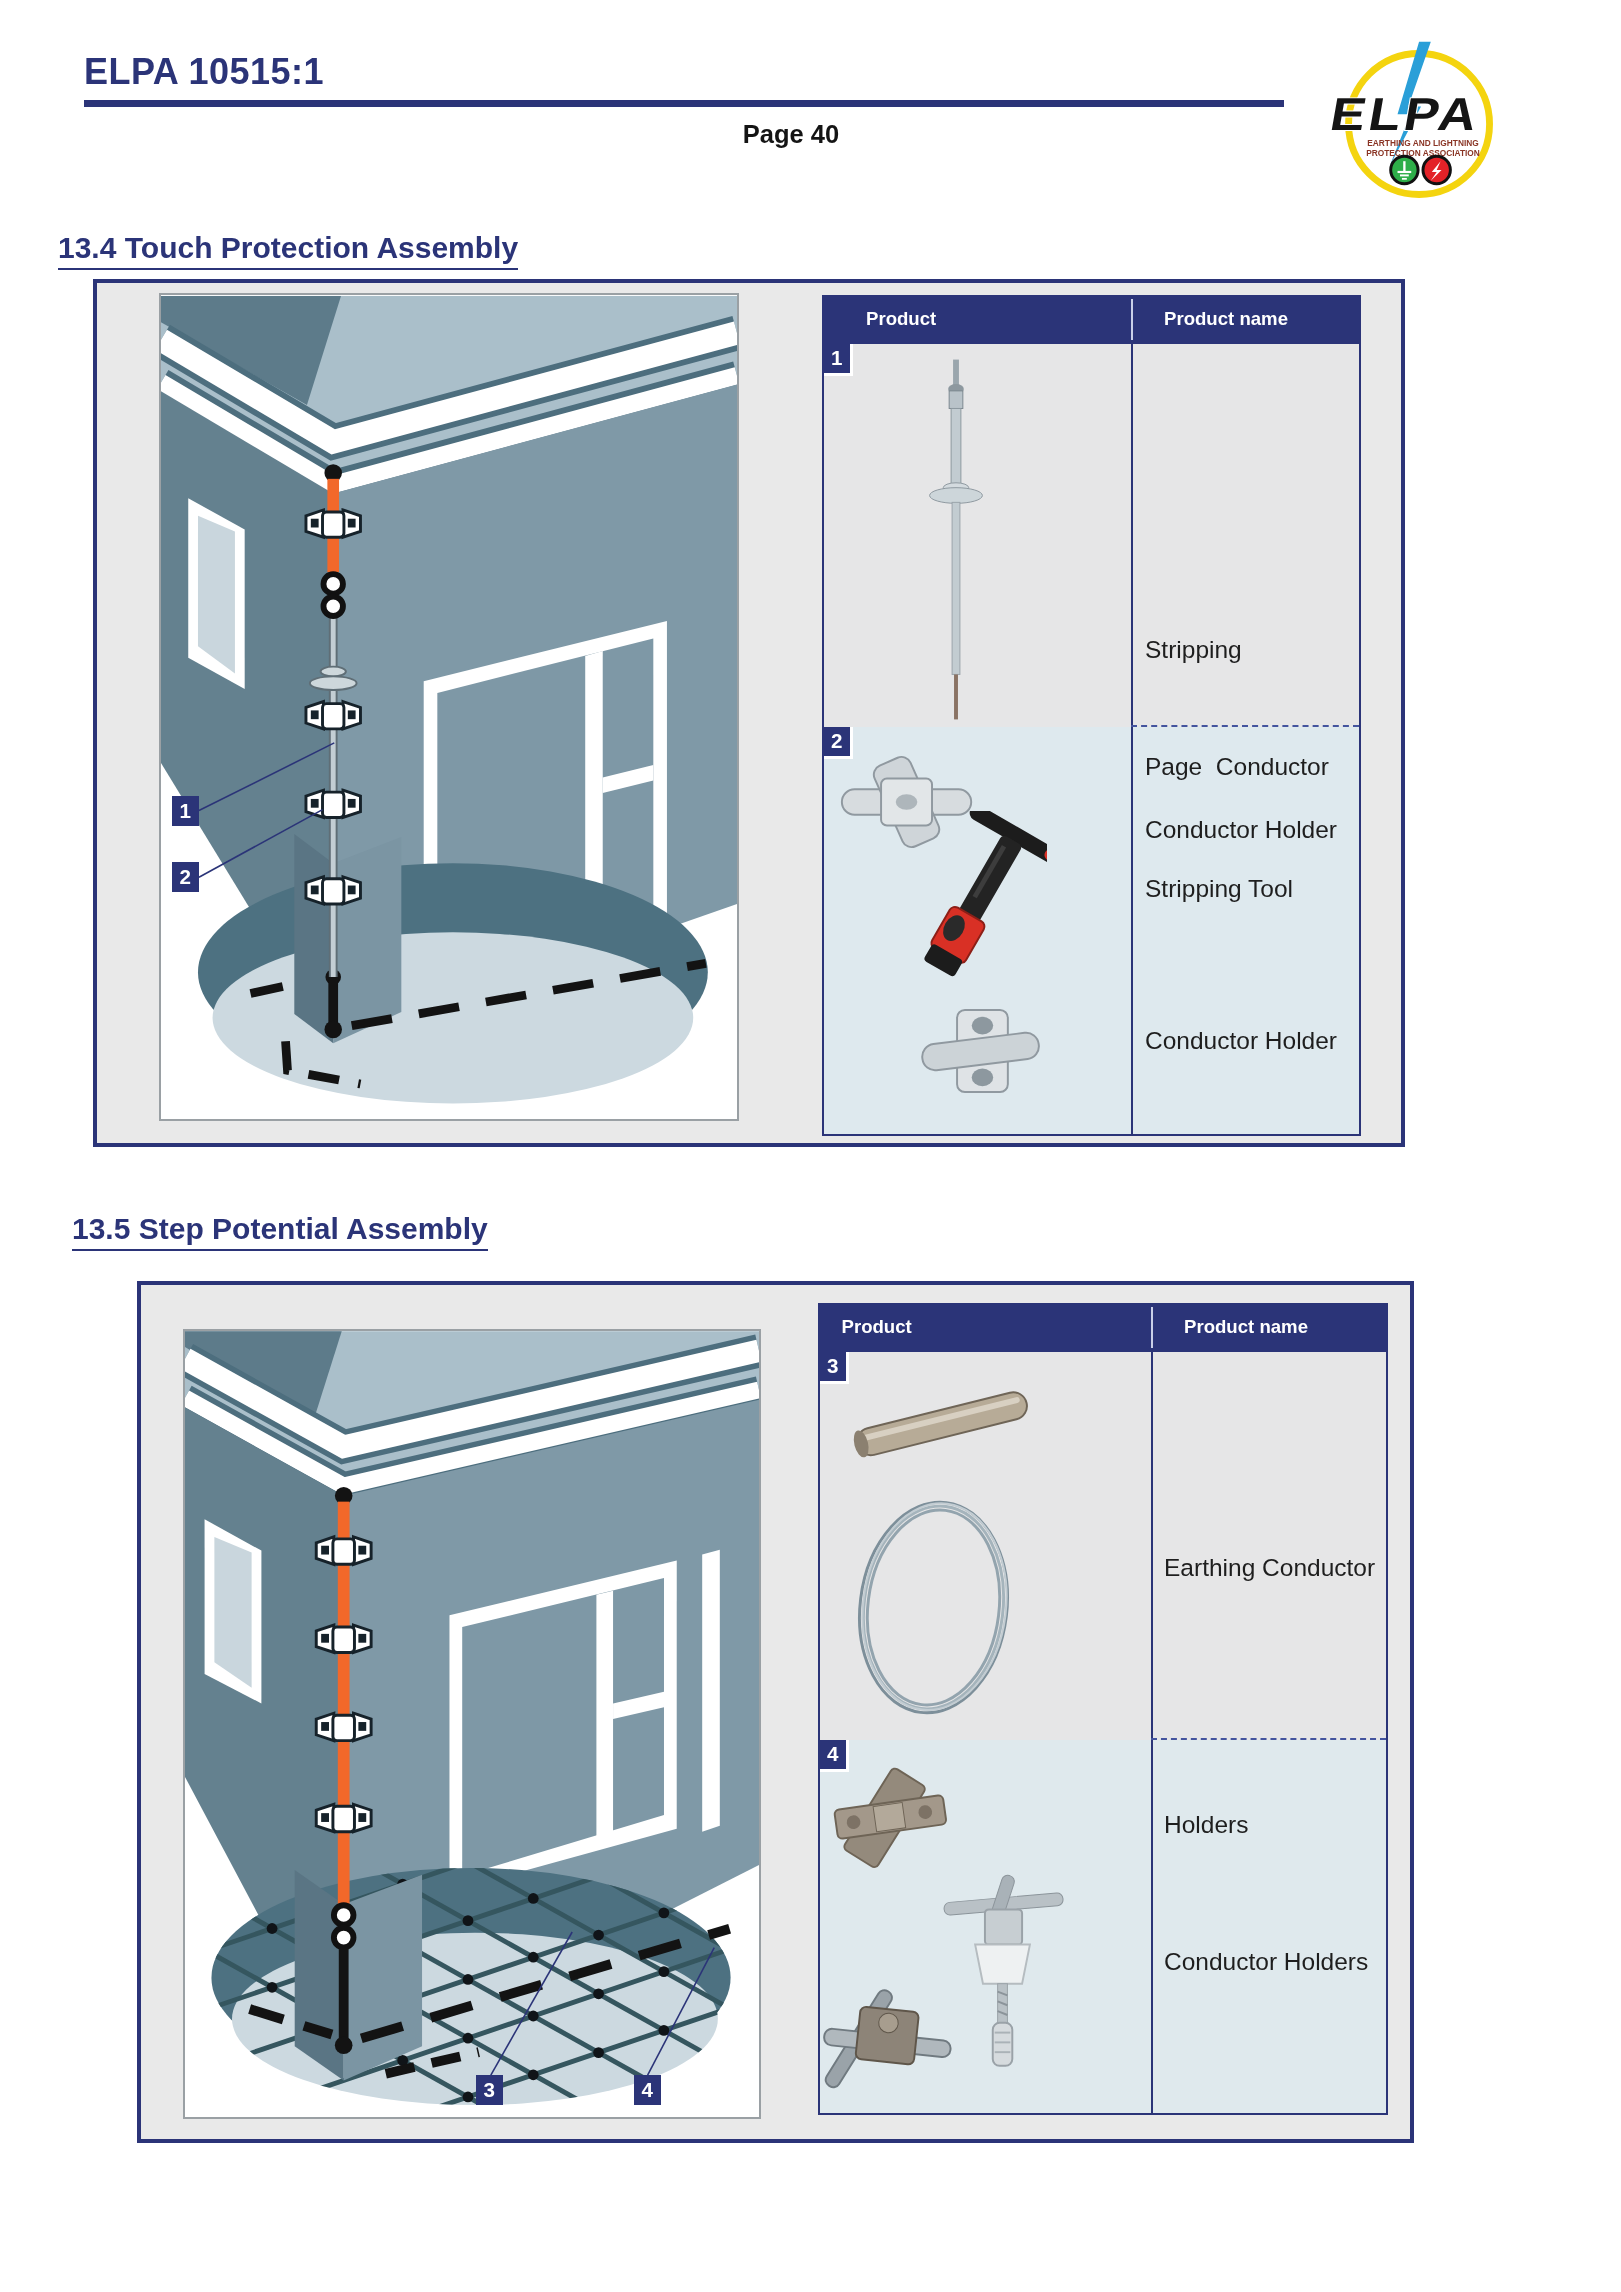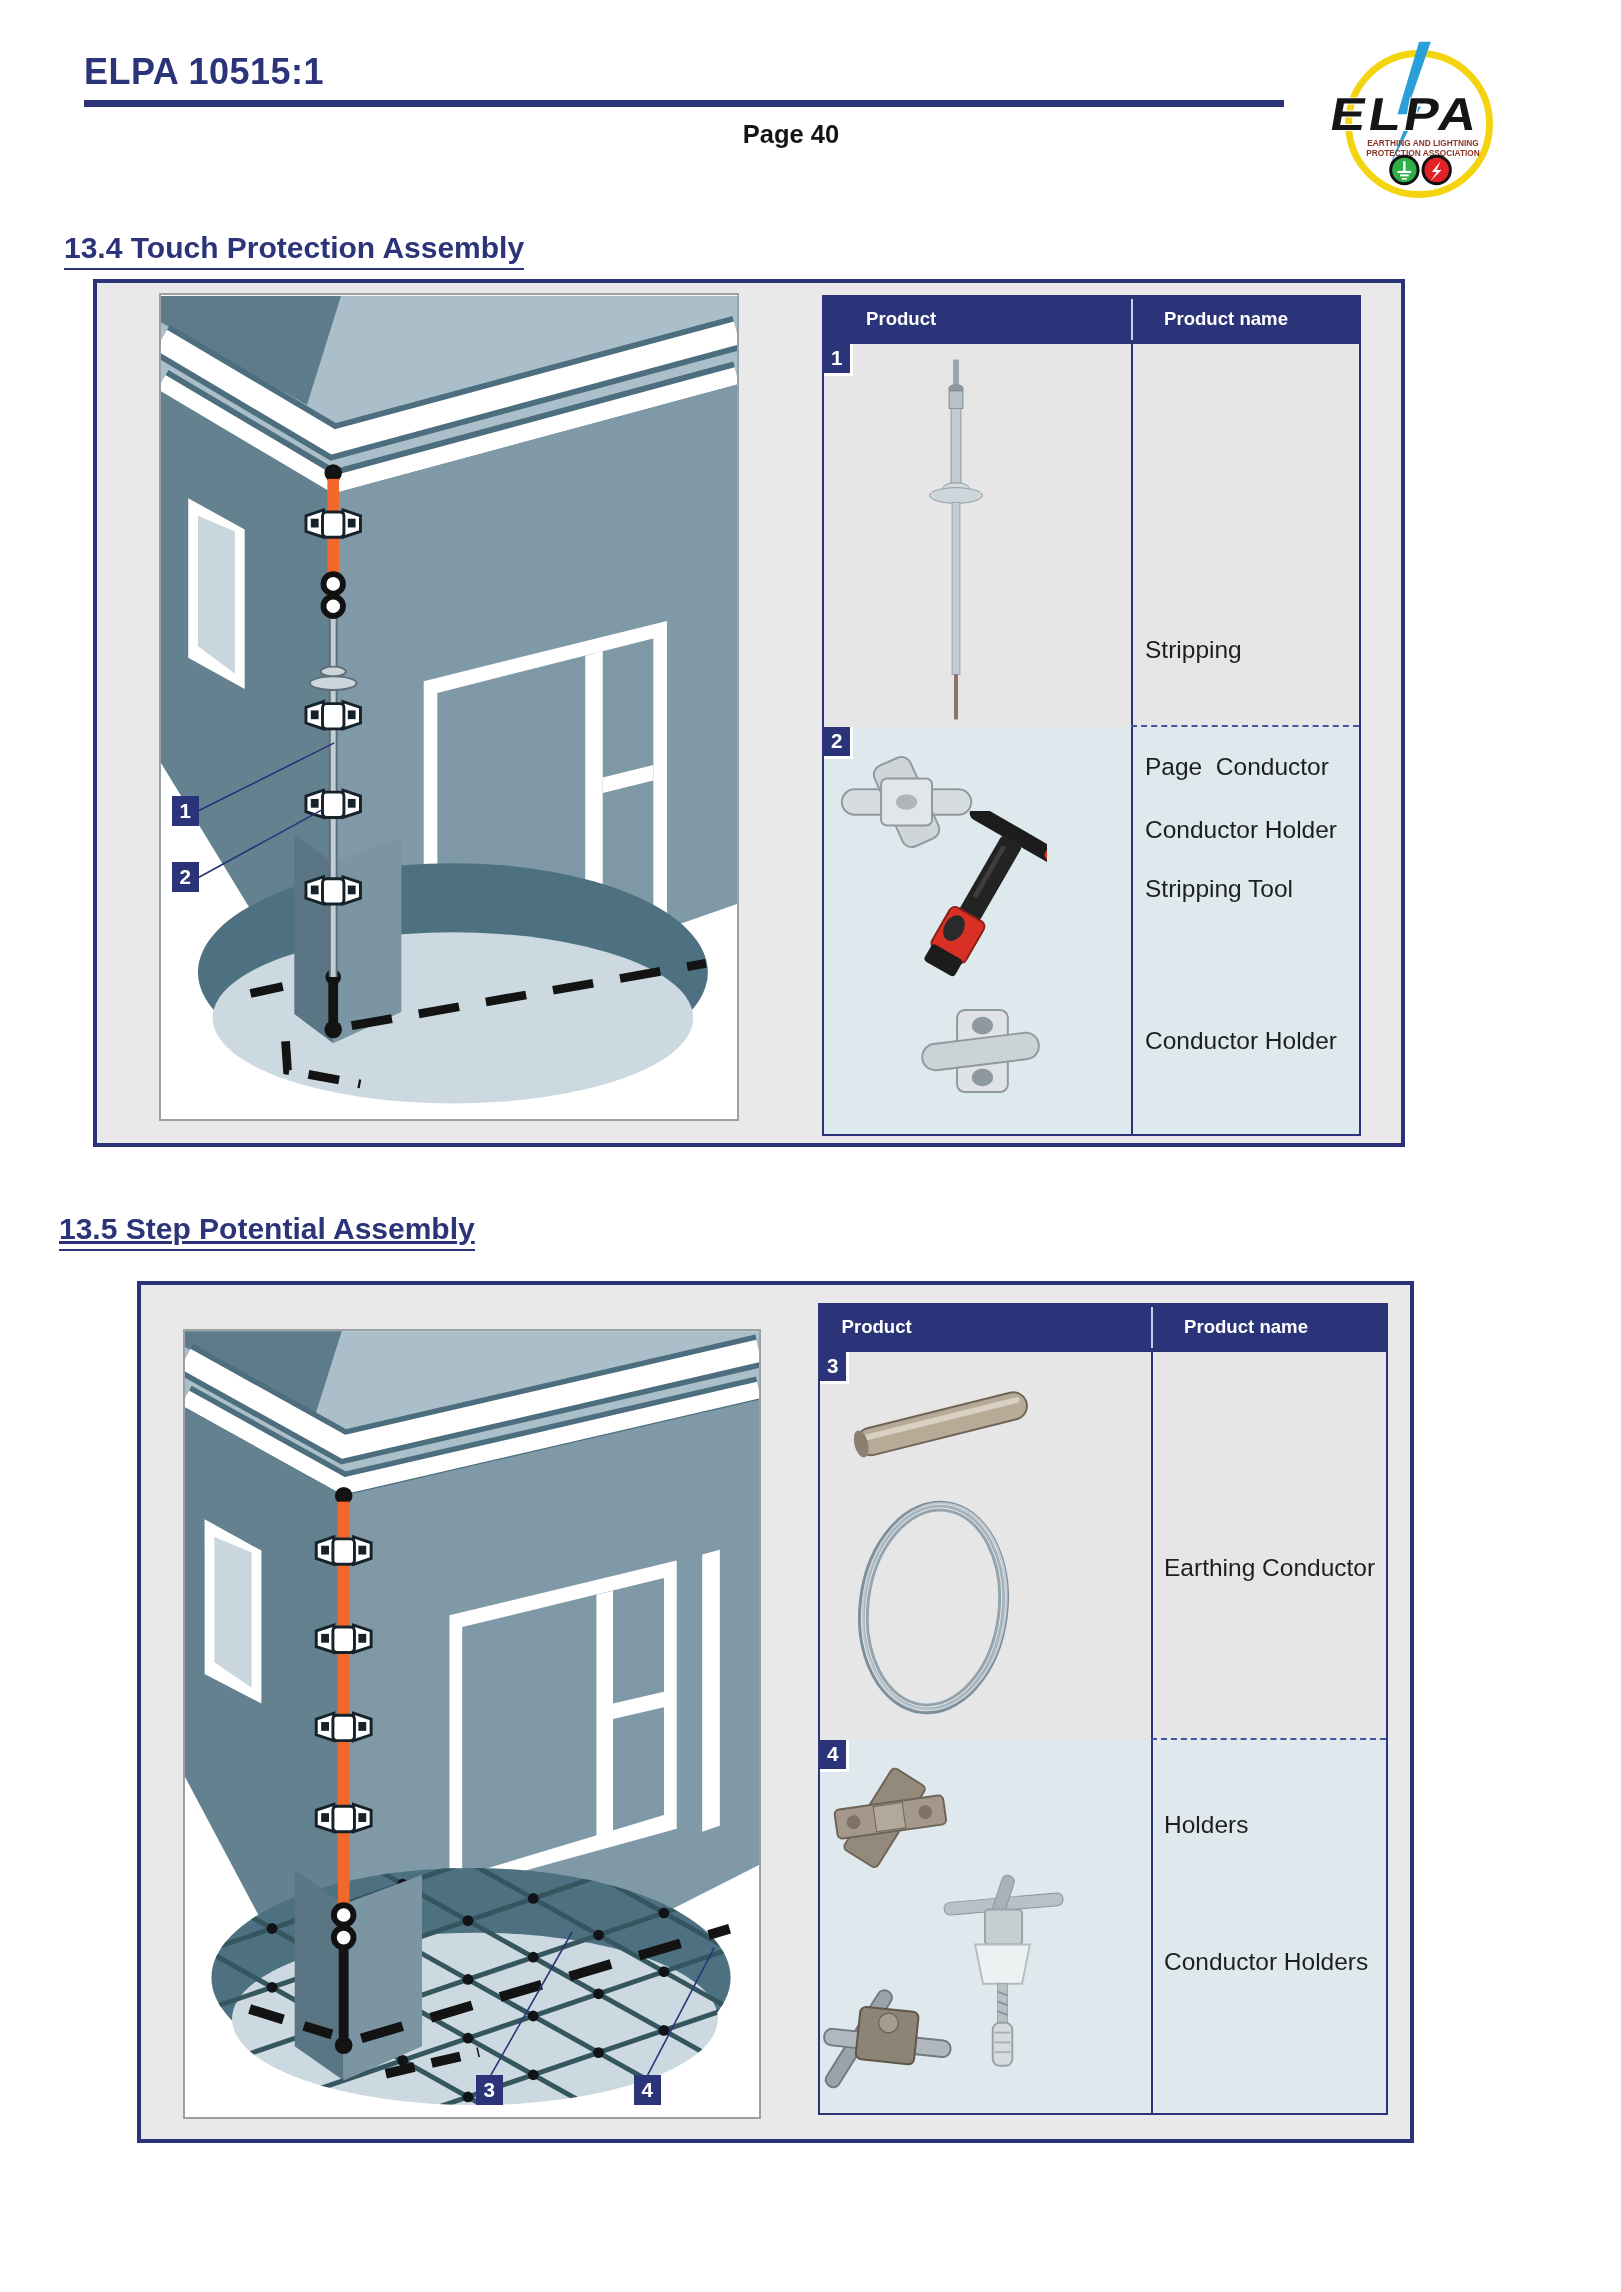--- a/index.html
+++ b/index.html
@@ -9,22 +9,22 @@
   }
   
   .doc-code { position:absolute; left:84px; top:51px; font-size:36px; font-weight:bold; color:#2b3478; letter-spacing:0.5px; }
   .head-rule { position:absolute; left:84px; top:100px; width:1200px; height:6.9px; background:#2b3478; }
   .page-num { position:absolute; left:0; top:120px; width:1582px; text-align:center; font-size:25.5px; font-weight:bold; color:#141414; }
   .logo-svg { position:absolute; left:1329px; top:25.5px; }
   
   .sec-head { position:absolute; font-size:30px; font-weight:bold; color:#2b3478;
               border-bottom:2.9px solid #2b3478; padding-bottom:2.9px; }
   #h130 { left:71px; top:163px; }
-  #h134 { left:64px; top:231px; }
-  #h135 { left:59px; top:1212px;text-decoration:underline; }
+  #h134 { left:58px; top:231px; }
+  #h135 { left:72px; top:1212px; }
   
   .fig { position:absolute; background:#e9e9e9; border:4.9px solid #2b3478; }
   #fig1 { left:93px;  top:279px;  width:1304px; height:860px; }
   #fig2 { left:137px; top:1281px; width:1269px; height:854px; }
   .panel { position:absolute; background:#ffffff; border:2px solid #9aa0a4; }
   #fig1 .panel { left:62px; top:9.8px; width:576px; height:824px; }
   #fig2 .panel { left:42px; top:44px; width:574px; height:786px; }
   .leader-svg { position:absolute; left:0; top:0; pointer-events:none; }
   .callout {
     position:absolute; width:26.5px; height:30px; background:#2b3478; color:#fff;

